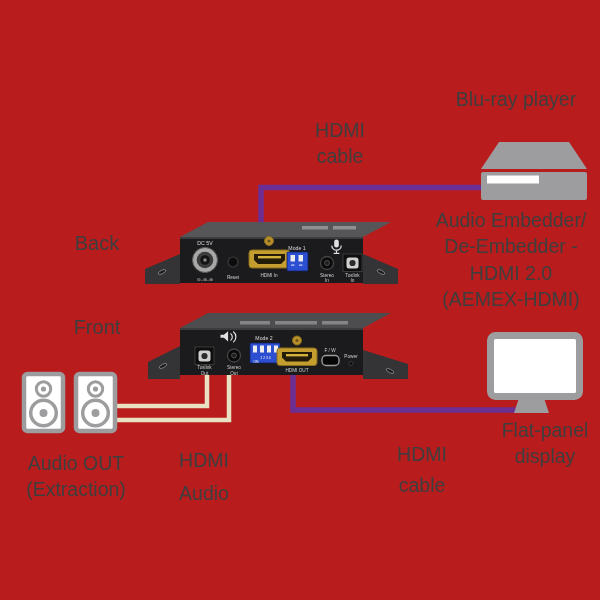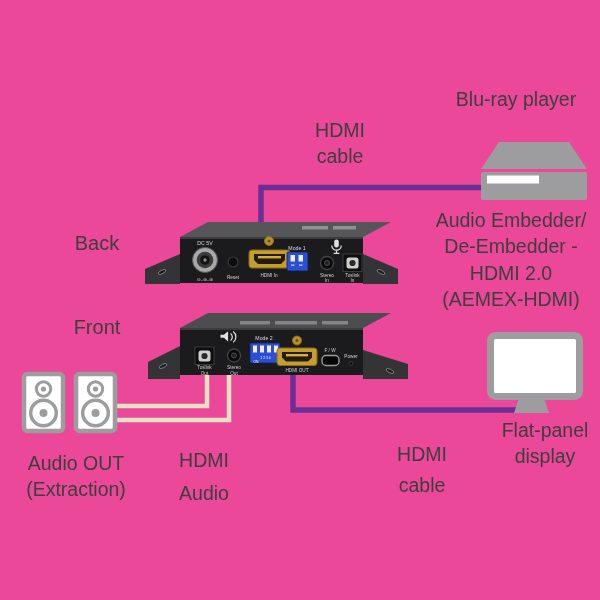--- a/index.html
+++ b/index.html
@@ -1,16 +1,16 @@
 <!DOCTYPE html>
 <html><head>
 <meta charset="utf-8">
 <style>
   html,body{margin:0;padding:0;background:#ffffff;}
-  #canvas{width:600px;height:600px;position:relative;overflow:hidden;background:#ec4899;}
+  #canvas{width:600px;height:600px;position:relative;overflow:hidden;background:#b91c1c;}
   svg text{font-family:"Liberation Sans", sans-serif;}
   .lbl{font-size:19.5px;fill:#3E3E3E;text-anchor:middle;}
   .lbl-side{font-size:20px;fill:#3E3E3E;text-anchor:middle;}
   .ptxt{font-size:5.2px;fill:#DCDCDC;text-anchor:middle;}
   .ptxt-sm{font-size:4.7px;fill:#CFCFCF;text-anchor:middle;}
   .dip-txt{font-size:3.4px;fill:#FFFFFF;text-anchor:middle;}
 </style>
 </head>
 <body>
 

